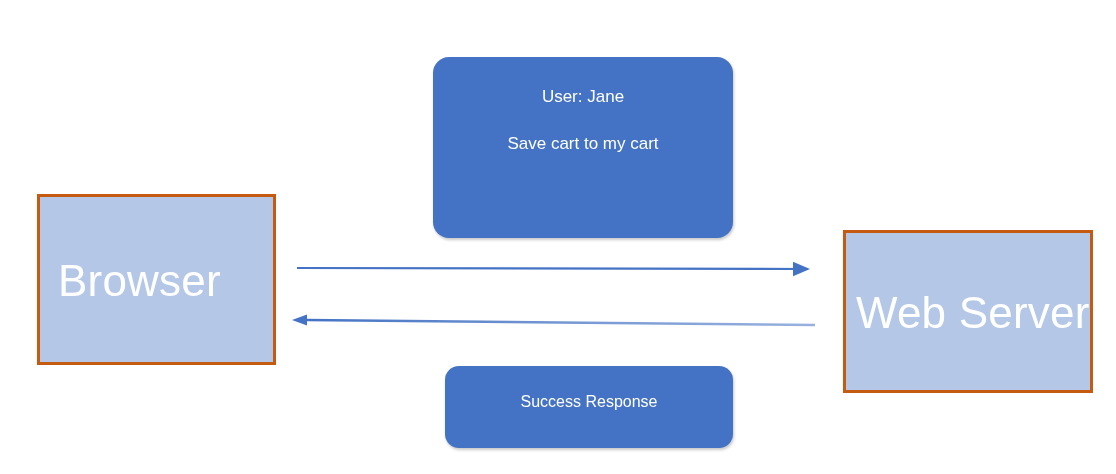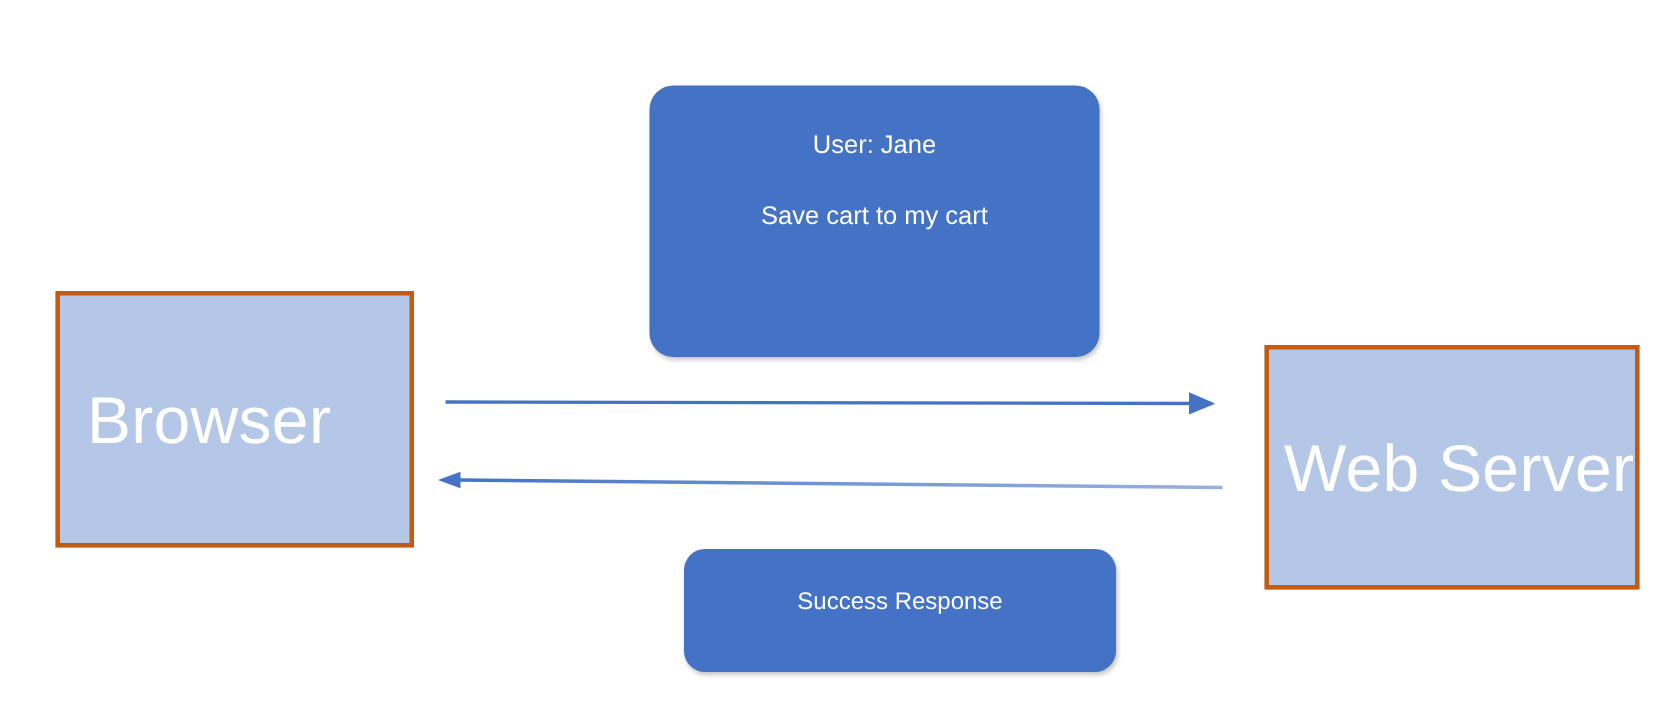--- a/index.html
+++ b/index.html
@@ -94,21 +94,21 @@
     justify-content: flex-start;
   }
   #request-bubble .bubble-line {
     margin-bottom: 27px;
   }
   #request-bubble .bubble-line:last-child {
     margin-bottom: 0;
   }
 
   #response-bubble {
-    left: 456px;
+    left: 445px;
     top: 366px;
     width: 288px;
     height: 82px;
     border-radius: 14px;
     padding-top: 26px;
     justify-content: flex-start;
   }
   #response-bubble .bubble-line {
     font-size: 16px;
   }

